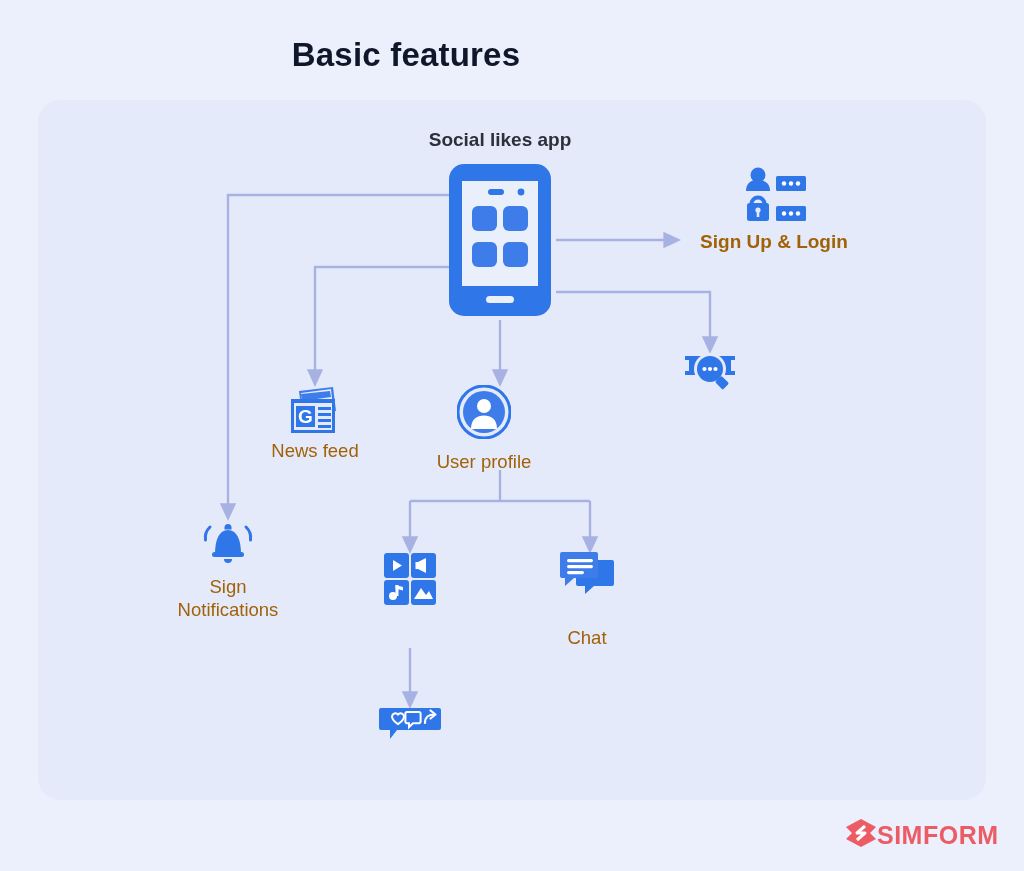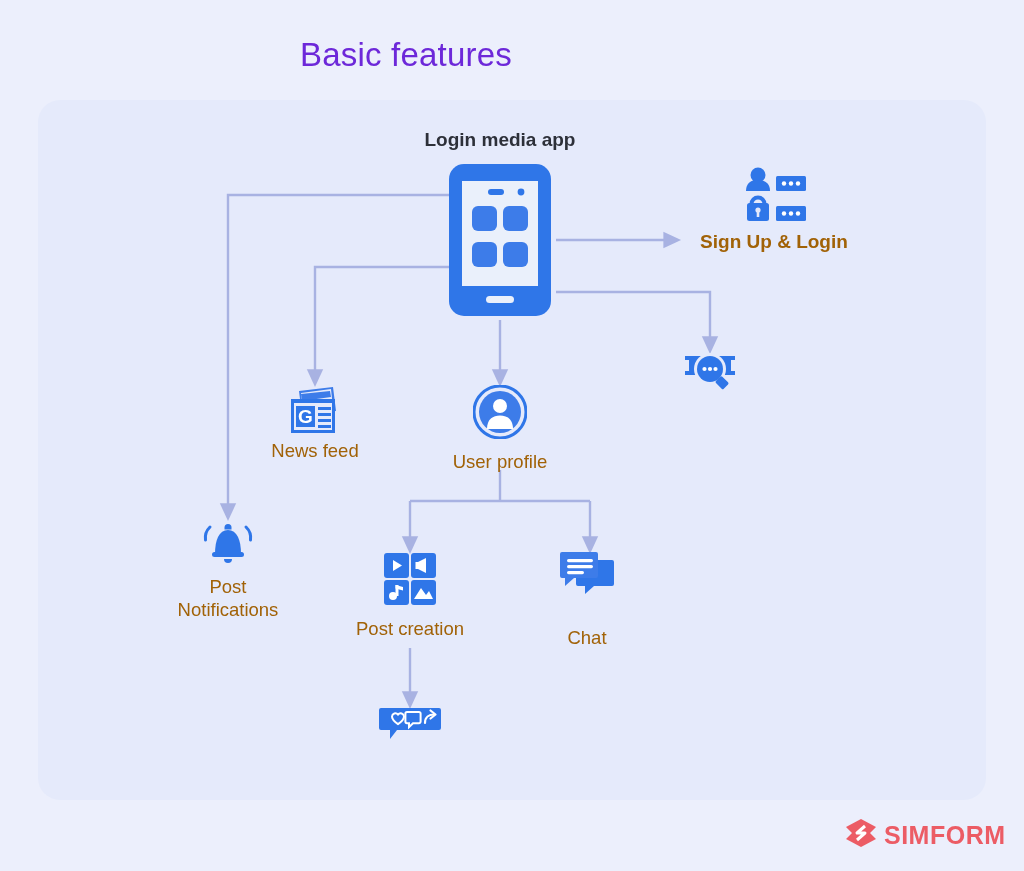--- a/index.html
+++ b/index.html
@@ -14,22 +14,22 @@
     overflow: hidden;
     position: relative;
   }
   #page-title {
     position: absolute;
     top: 36px;
     left: 0;
     width: 812px;
     text-align: center;
     font-size: 33px;
-    font-weight: normal;
-    color: #6d28d9;
+    font-weight: bold;
+    color: #0f172a;
     letter-spacing: 0.2px;
   }
   #panel {
     position: absolute;
     left: 38px;
     top: 100px;
     width: 948px;
     height: 700px;
     background: #e5eafb;
     border-radius: 22px;
@@ -79,21 +79,21 @@
     width: 160px;
   }
   #node-search .node-label { margin-top: 10px; }
   #node-newsfeed {
     left: 235px;
     top: 385px;
     width: 160px;
   }
   #node-newsfeed .node-label { margin-top: 2px; }
   #node-profile {
-    left: 420px;
+    left: 404px;
     top: 385px;
     width: 160px;
   }
   #node-profile .node-label { margin-top: 11px; }
   #node-push {
     left: 148px;
     top: 518px;
     width: 160px;
   }
   #node-push .node-label { margin-top: 9px; }
@@ -114,21 +114,20 @@
     top: 706px;
     width: 260px;
   }
   #node-postlikes .node-label { margin-top: 10px; }
   #brand-logo {
     position: absolute;
     left: 845px;
     top: 818px;
     display: flex;
     align-items: center;
-    gap: 7px;
   }
   #brand-name {
     font-size: 25px;
     font-weight: bold;
     color: #ec5c65;
     letter-spacing: 0.5px;
   }
 </style>
 </head>
 <body>
@@ -158,21 +157,21 @@
     <path d="M500,470 L500,501"></path>
     <path d="M410,501 L590,501"></path>
     <path d="M410,501 L410,545" marker-end="url(#arrow)"></path>
     <path d="M590,501 L590,545" marker-end="url(#arrow)"></path>
 
     <path d="M410,648 L410,700" marker-end="url(#arrow)"></path>
   </g>
 </svg>
 
 <div class="node" id="root-node">
-  <div class="node-label bold">Login media app</div>
+  <div class="node-label bold">Social likes app</div>
   <div class="icon-wrap">
     <svg width="102" height="152" viewBox="0 0 102 152">
       <rect x="0" y="0" width="102" height="152" rx="15" fill="#2f76e8"></rect>
       <rect x="13" y="17" width="76" height="105" fill="#eaf0fb"></rect>
       <rect x="39" y="25" width="16" height="6" rx="3" fill="#2f76e8"></rect>
       <circle cx="72" cy="28" r="3.4" fill="#2f76e8"></circle>
       <rect x="23" y="42" width="25" height="25" rx="6" fill="#3d7ce9"></rect>
       <rect x="54" y="42" width="25" height="25" rx="6" fill="#3d7ce9"></rect>
       <rect x="23" y="78" width="25" height="25" rx="6" fill="#3d7ce9"></rect>
       <rect x="54" y="78" width="25" height="25" rx="6" fill="#3d7ce9"></rect>
@@ -254,41 +253,40 @@
   <div class="icon-wrap">
     <svg width="56" height="48" viewBox="0 0 56 48">
       <path d="M28,6 a3.5,3.5 0 0 1 3.5,3.5 v2 h-7 v-2 A3.5,3.5 0 0 1 28,6 Z" fill="#2f76e8"></path>
       <path d="M15,36 C15,22 19,12 28,12 C37,12 41,22 41,36 Z" fill="#2f76e8"></path>
       <rect x="12" y="34" width="32" height="5" rx="2.5" fill="#2f76e8"></rect>
       <path d="M24,41 h8 a4,4 0 0 1 -8,0 Z" fill="#2f76e8"></path>
       <path d="M10,9 a15,15 0 0 0 -4.5,13" fill="none" stroke="#2f76e8" stroke-width="3" stroke-linecap="round"></path>
       <path d="M46,9 a15,15 0 0 1 4.5,13" fill="none" stroke="#2f76e8" stroke-width="3" stroke-linecap="round"></path>
     </svg>
   </div>
-  <div class="node-label">Post
+  <div class="node-label">Sign
 Notifications</div>
 </div>
 
 <div class="node" id="node-postcreation">
   <div class="icon-wrap">
     <svg width="54" height="54" viewBox="0 0 54 54">
       <rect x="1" y="1" width="25" height="25" rx="3" fill="#2f76e8"></rect>
       <path d="M10,8 L19,13.5 L10,19 Z" fill="#ffffff"></path>
       <rect x="28" y="1" width="25" height="25" rx="3" fill="#2f76e8"></rect>
       <path d="M35,10 L43,6 L43,21 L35,17 Z" fill="#ffffff"></path>
       <rect x="32.5" y="10" width="3.5" height="7" fill="#ffffff"></rect>
       <rect x="1" y="28" width="25" height="25" rx="3" fill="#2f76e8"></rect>
       <circle cx="10" cy="44" r="4" fill="#ffffff"></circle>
       <rect x="12.5" y="33" width="3" height="11" fill="#ffffff"></rect>
       <path d="M12.5,33 L20,35 L20,38.5 L12.5,36.5 Z" fill="#ffffff"></path>
       <rect x="28" y="28" width="25" height="25" rx="3" fill="#2f76e8"></rect>
       <path d="M31,47 L38,36 L43,43 L46,39 L50,47 Z" fill="#ffffff"></path>
     </svg>
   </div>
-  <div class="node-label">Post creation</div>
 </div>
 
 <div class="node" id="node-chat">
   <div class="icon-wrap">
     <svg width="58" height="54" viewBox="0 0 58 54">
       <path d="M20,10 h34 a2,2 0 0 1 2,2 v22 a2,2 0 0 1 -2,2 h-18 l-9,8 v-8 h-7 a2,2 0 0 1 -2,-2 v-22 a2,2 0 0 1 2,-2 Z" fill="#2f76e8"></path>
       <path d="M4,2 h34 a2,2 0 0 1 2,2 v22 a2,2 0 0 1 -2,2 h-22 l-9,8 v-8 h-3 a2,2 0 0 1 -2,-2 v-22 a2,2 0 0 1 2,-2 Z" fill="#3d7ce9"></path>
       <rect x="9" y="9" width="26" height="3.2" rx="1.6" fill="#ffffff"></rect>
       <rect x="9" y="15" width="26" height="3.2" rx="1.6" fill="#ffffff"></rect>
       <rect x="9" y="21" width="17" height="3.2" rx="1.6" fill="#ffffff"></rect>

